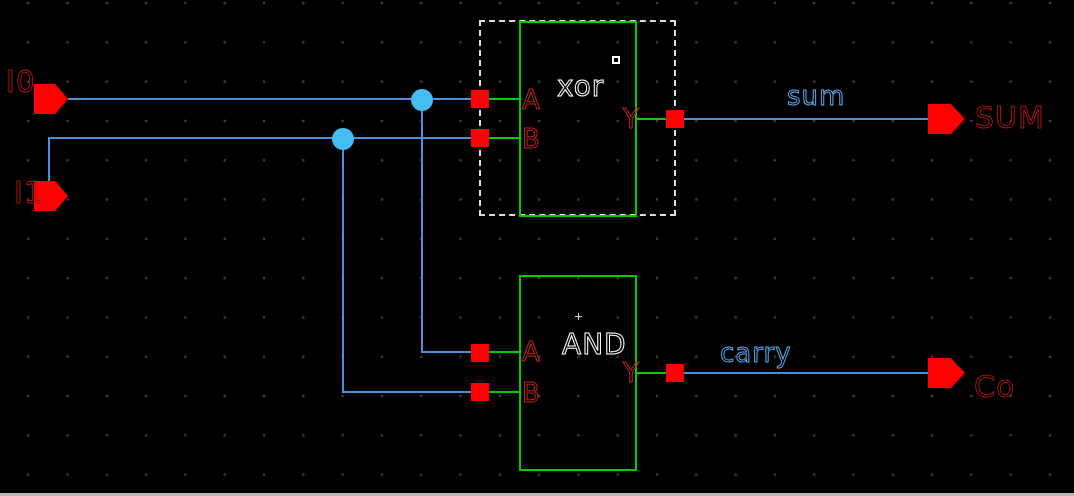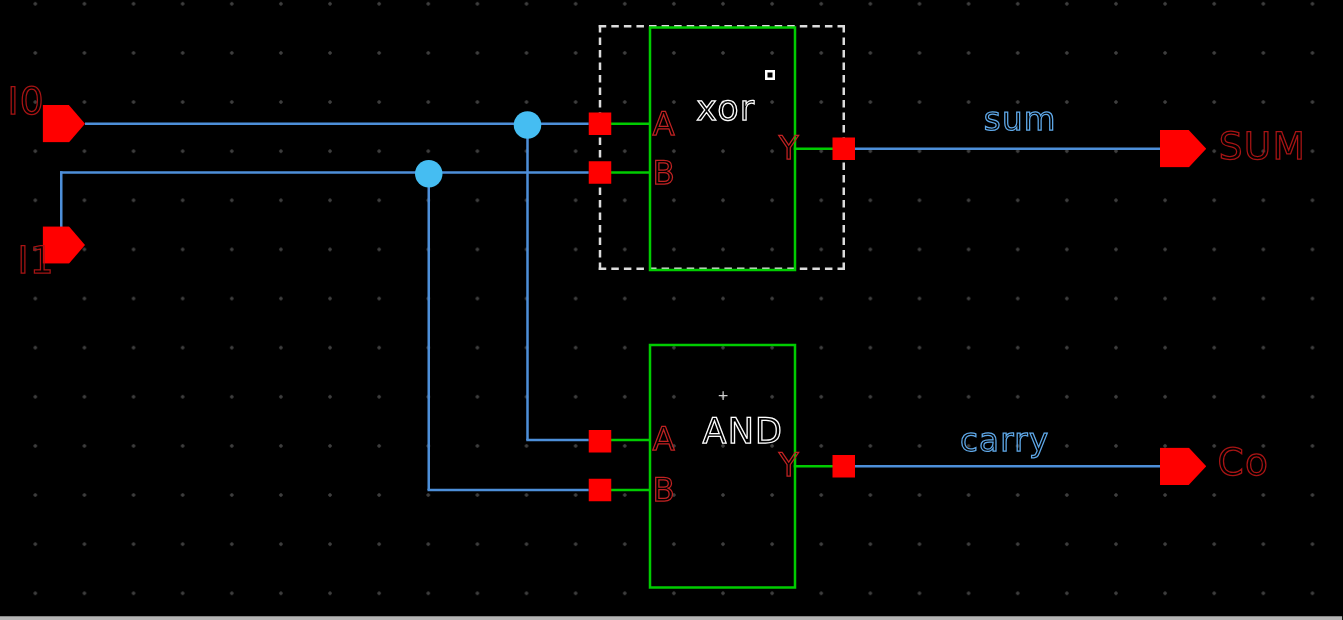--- a/index.html
+++ b/index.html
@@ -84,25 +84,25 @@
     <div>
       <div class="plus-h" style="left:54px;top:39px"></div>
       <div class="plus-v" style="left:57px;top:36px"></div>
     </div>
   </div>
 
   <div class="pin-shape" style="left:34px;top:84px;width:34px;height:30px"></div>
   <div class="otext t-pin" style="left:6px;top:67px">I0</div>
 
   <div class="pin-shape" style="left:34px;top:181px;width:34px;height:30px"></div>
-  <div class="otext t-pin" style="left:14px;top:194px">I1</div>
+  <div class="otext t-pin" style="left:14px;top:178px">I1</div>
 
   <div class="pin-shape" style="left:928px;top:104px;width:37px;height:30px"></div>
   <div class="otext t-pin" style="left:975px;top:103px">SUM</div>
 
   <div class="pin-shape" style="left:928px;top:358px;width:37px;height:30px"></div>
-  <div class="otext t-pin" style="left:974px;top:356px">Co</div>
+  <div class="otext t-pin" style="left:974px;top:372px">Co</div>
 
   <div class="otext t-net" style="left:787px;top:83px">sum</div>
-  <div class="otext t-net" style="left:768px;top:340px">carry</div>
+  <div class="otext t-net" style="left:720px;top:340px">carry</div>
 
   <div class="scrollbar" style="left:0;top:493px;width:1074px;height:3px"></div>
 </div>
 
 </body></html>

